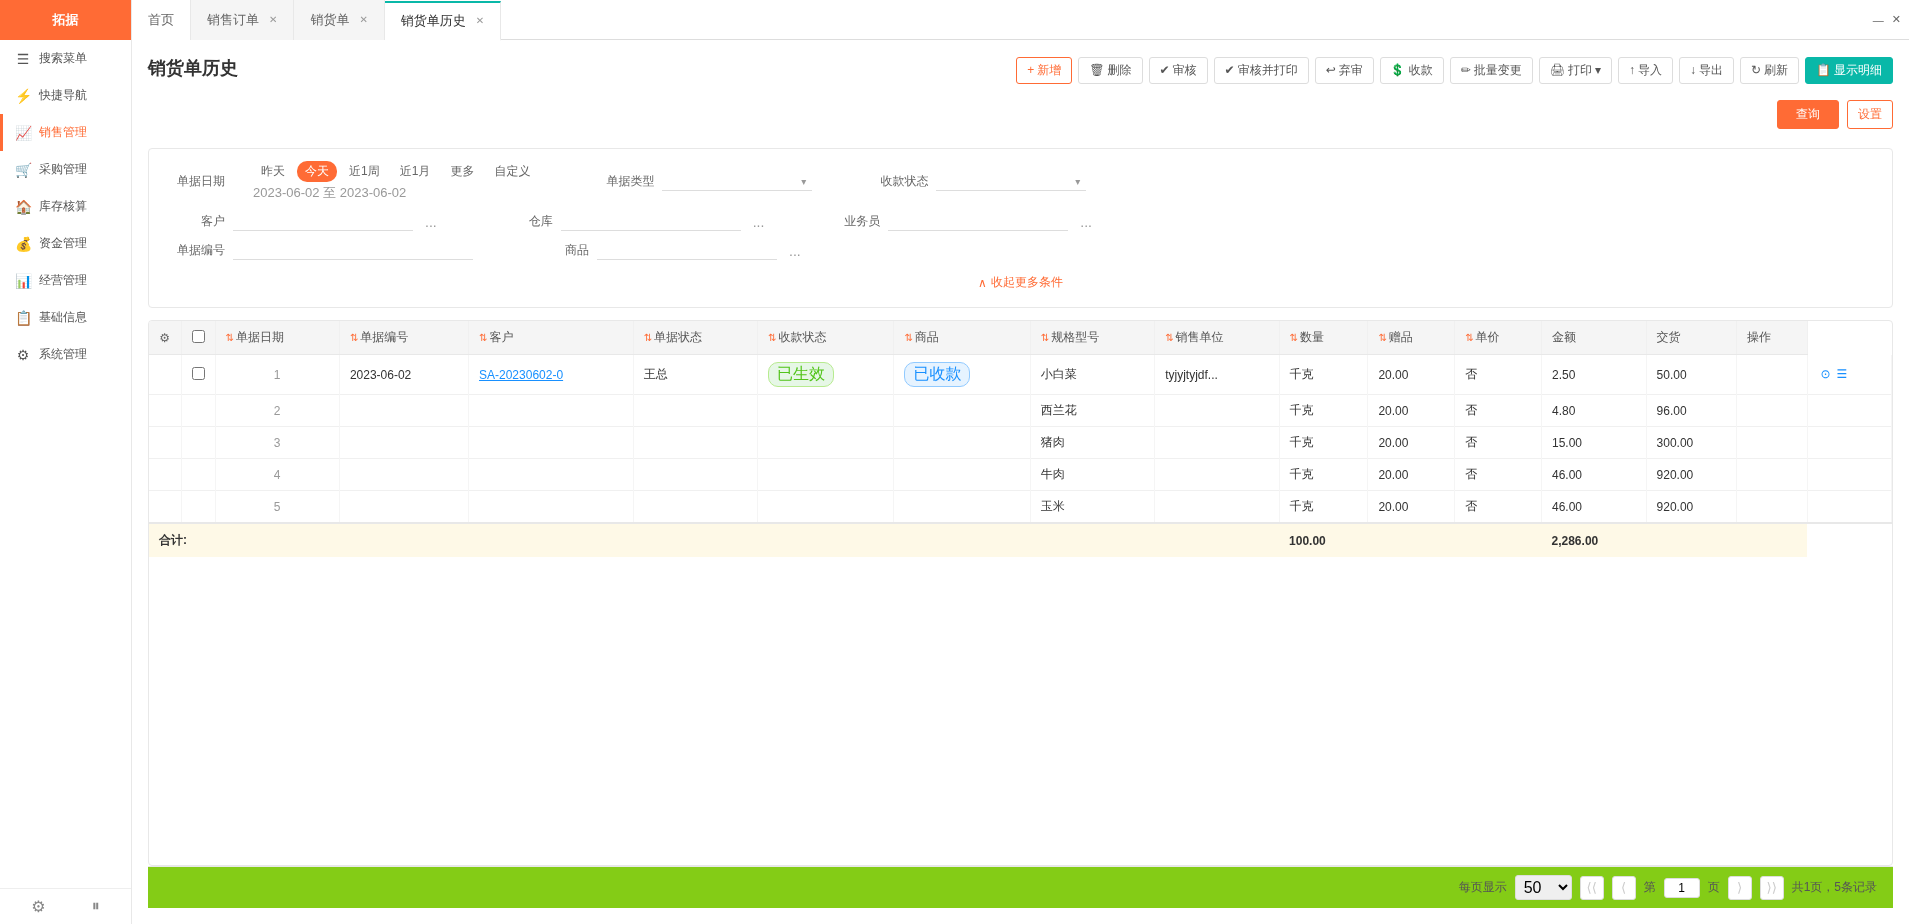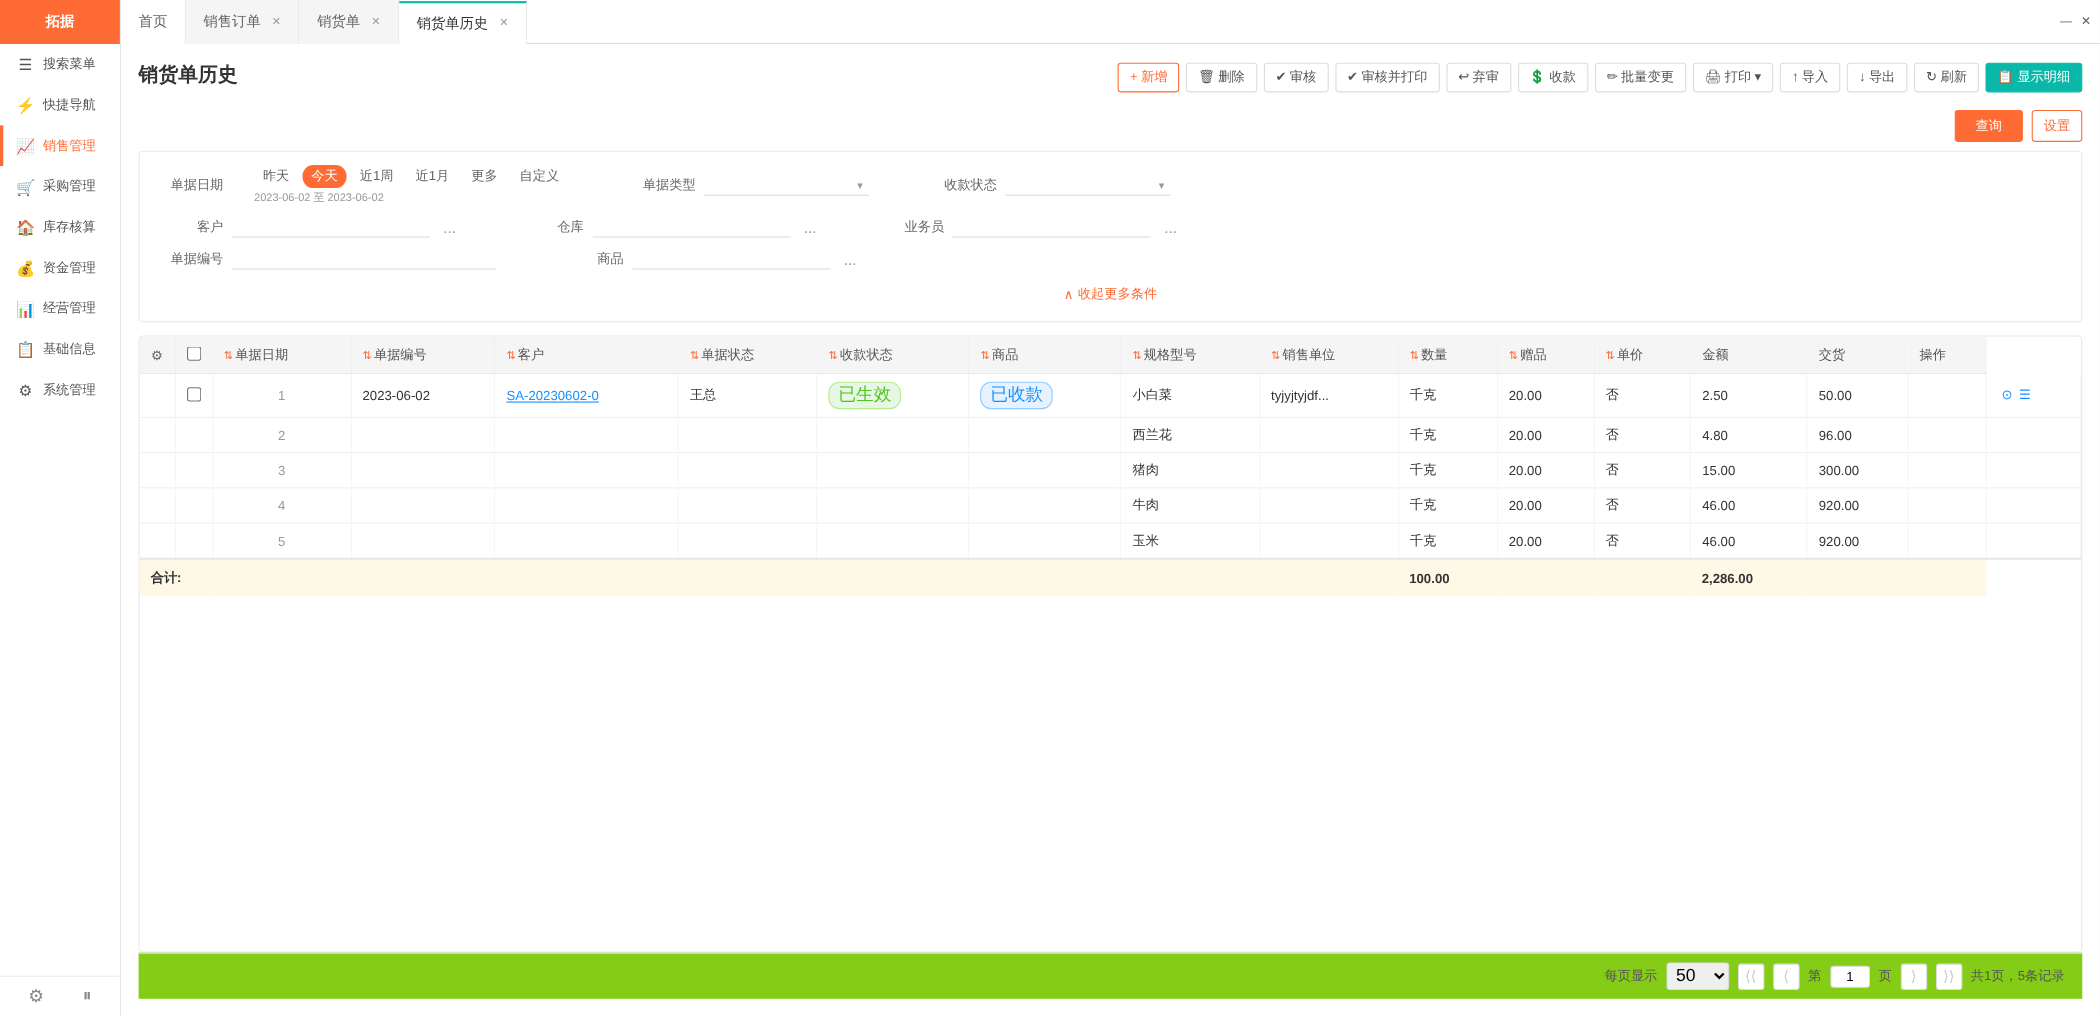--- a/index.html
+++ b/index.html
@@ -1,19 +1,19 @@
 <!DOCTYPE html>
 <html><head>
   <meta charset="utf-8">
   <style>
     * { box-sizing: border-box; margin: 0; padding: 0; }
     body { font-family: "Microsoft YaHei", Arial, sans-serif; font-size: 12px; color: #333; background: #f5f5f5; display: flex; height: 924px; overflow: hidden; }
 
     
-    .sidebar { width: 110px; background: #fff; border-right: 1px solid #e8e8e8; display: flex; flex-direction: column; height: 100%; justify-content: space-between; }
+    .sidebar { width: 132px; background: #fff; border-right: 1px solid #e8e8e8; display: flex; flex-direction: column; height: 100%; justify-content: space-between; }
     .sidebar-logo { height: 40px; background: #ff6b35; display: flex; align-items: center; justify-content: center; color: white; font-size: 13px; font-weight: bold; padding: 0 8px; }
     .sidebar-item { display: flex; align-items: center; padding: 10px 12px; cursor: pointer; color: #555; gap: 8px; border-left: 3px solid transparent; }
     .sidebar-item.active { color: #ff6b35; border-left-color: #ff6b35; }
     .sidebar-item-icon { font-size: 14px; width: 16px; text-align: center; }
     .sidebar-bottom { margin-top: auto; border-top: 1px solid #eee; }
 
     
     .main { flex: 1; display: flex; flex-direction: column; overflow: hidden; }
 
     
@@ -38,21 +38,21 @@
     
     .filter-area { background: #fff; border: 1px solid #e8e8e8; border-radius: 4px; padding: 12px 16px; margin-bottom: 12px; }
     .filter-row { display: flex; align-items: center; gap: 16px; margin-bottom: 10px; flex-wrap: wrap; }
     .filter-row:last-child { margin-bottom: 0; }
     .filter-item { display: flex; align-items: center; gap: 8px; }
     .filter-label { color: #666; white-space: nowrap; min-width: 60px; text-align: right; }
     .filter-input { border: none; border-bottom: 1px solid #ddd; padding: 2px 6px; min-width: 150px; font-size: 12px; color: #333; outline: none; background: transparent; }
     .filter-date-group { display: flex; align-items: center; gap: 4px; }
     .date-btn { padding: 2px 8px; border-radius: 3px; cursor: pointer; font-size: 12px; color: #666; border: none; background: transparent; }
     .date-btn.active { background: #ff6b35; color: white; border-radius: 10px; }
-    .date-range { font-size: 10px; color: #999; margin-top: 2px; }
+    .date-range { font-size: 13px; color: #999; margin-top: 2px; }
     .filter-select { border: none; border-bottom: 1px solid #ddd; padding: 2px 24px 2px 6px; min-width: 150px; font-size: 12px; color: #333; outline: none; background: transparent; appearance: none; cursor: pointer; }
     .select-wrapper { position: relative; display: inline-flex; align-items: center; }
     .select-wrapper::after { content: "▾"; position: absolute; right: 6px; color: #999; pointer-events: none; font-size: 10px; }
     .filter-dots { color: #999; cursor: pointer; font-size: 14px; margin-left: 4px; }
     .collapse-btn { display: flex; align-items: center; gap: 4px; color: #ff6b35; cursor: pointer; font-size: 12px; justify-content: center; padding: 4px 0; }
 
     
     .table-container { flex: 1; overflow: auto; border: 1px solid #e8e8e8; border-radius: 4px; }
     table { width: 100%; border-collapse: collapse; font-size: 12px; }
     thead th { background: #f5f5f5; padding: 8px 10px; text-align: left; border-bottom: 1px solid #e8e8e8; border-right: 1px solid #f0f0f0; white-space: nowrap; color: #555; font-weight: normal; position: sticky; top: 0; z-index: 1; }
@@ -212,21 +212,21 @@
           <span>↻</span>
           <span>刷新</span>
         </button>
         <button class="toolbar-btn" style="background:#09b8a8;color:white;border-color:#09b8a8;">
           <span>📋</span>
           <span>显示明细</span>
         </button>
       </div>
     </div>
 
-    <div style="display:flex; justify-content:flex-end; gap:8px; margin-bottom:8px; margin-top:-8px;">
+    <div style="display:flex; justify-content:flex-end; gap:8px; margin-bottom:19px; margin-top:-8px;">
       <button class="toolbar-btn" style="background:#ff6b35;color:white;border-color:#ff6b35; padding: 5px 18px;">
         <span>查询</span>
       </button>
       <button class="toolbar-btn" style="border-color:#ff6b35;color:#ff6b35;">
         <span>设置</span>
       </button>
     </div>
 
     <div class="filter-area">
 

